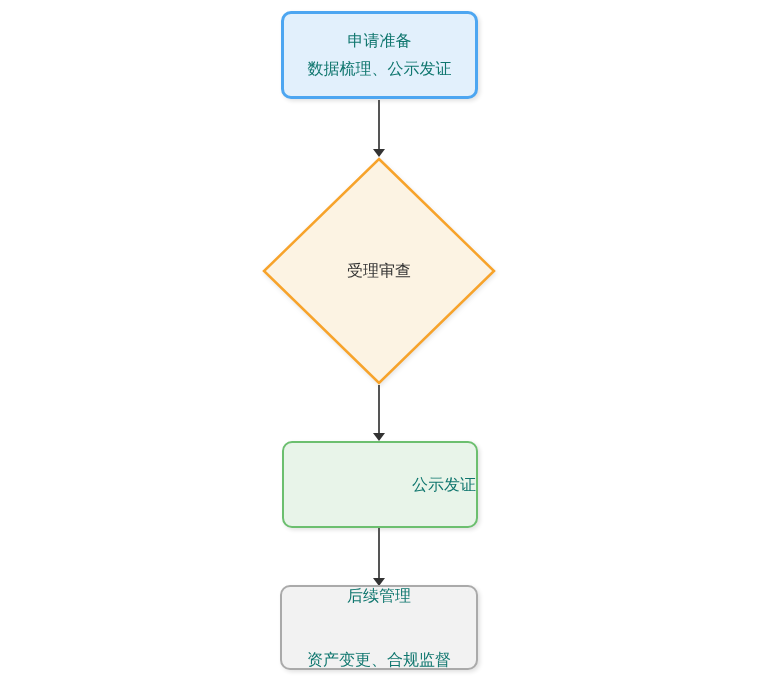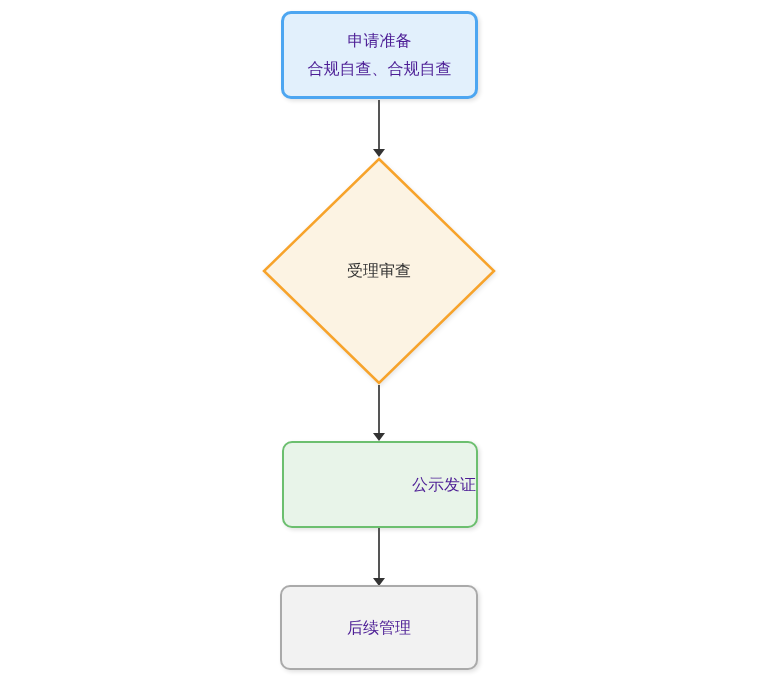--- a/index.html
+++ b/index.html
@@ -16,21 +16,21 @@
     overflow: hidden;
   }
   .node {
     position: absolute;
     box-sizing: border-box;
     display: flex;
     flex-direction: column;
     align-items: center;
     justify-content: center;
     text-align: center;
-    color: #4c1d95;
+    color: #0f766e;
     font-size: 16px;
     line-height: 28px;
   }
   .node .title, .node .subtitle {
     white-space: nowrap;
   }
   .node-rect {
     border-radius: 10px;
     box-shadow: 2px 2px 4px rgba(0,0,0,0.12);
   }
@@ -97,21 +97,21 @@
   .arrow-2 { left: 372px; top: 385px; height: 56px; }
   .arrow-3 { left: 372px; top: 528px; height: 58px; }
 </style>
 </head>
 <body>
 
 <div class="canvas">
 
   <div class="node node-rect node-blue">
     <div class="title">申请准备</div>
-    <div class="subtitle">合规自查、合规自查</div>
+    <div class="subtitle">数据梳理、公示发证</div>
   </div>
 
   <div class="arrow arrow-1">
     <div class="arrow-line"></div>
     <div class="arrow-head"></div>
   </div>
 
   <div class="diamond-wrap">
     <svg width="234" height="228" viewBox="0 0 234 228">
       <polygon points="117,2 232,114 117,226 2,114" fill="#FCF3E3" stroke="#F7A32B" stroke-width="2.5" stroke-linejoin="miter"></polygon>
@@ -130,15 +130,16 @@
     <div class="title">公示发证</div>
   </div>
 
   <div class="arrow arrow-3">
     <div class="arrow-line"></div>
     <div class="arrow-head"></div>
   </div>
 
   <div class="node node-rect node-gray">
     <div class="title">后续管理</div>
+    <div class="subtitle">资产变更、合规监督</div>
   </div>
 
 </div>
 
 </body></html>

